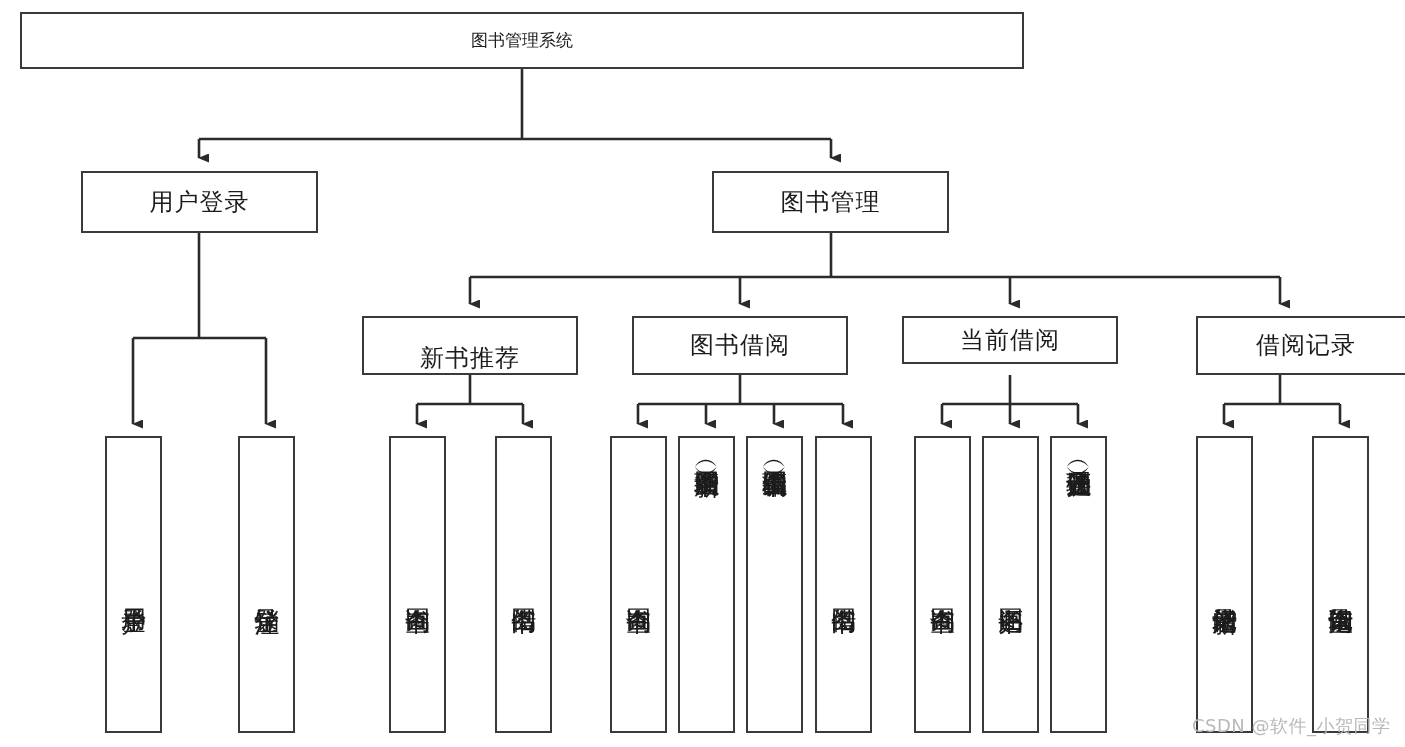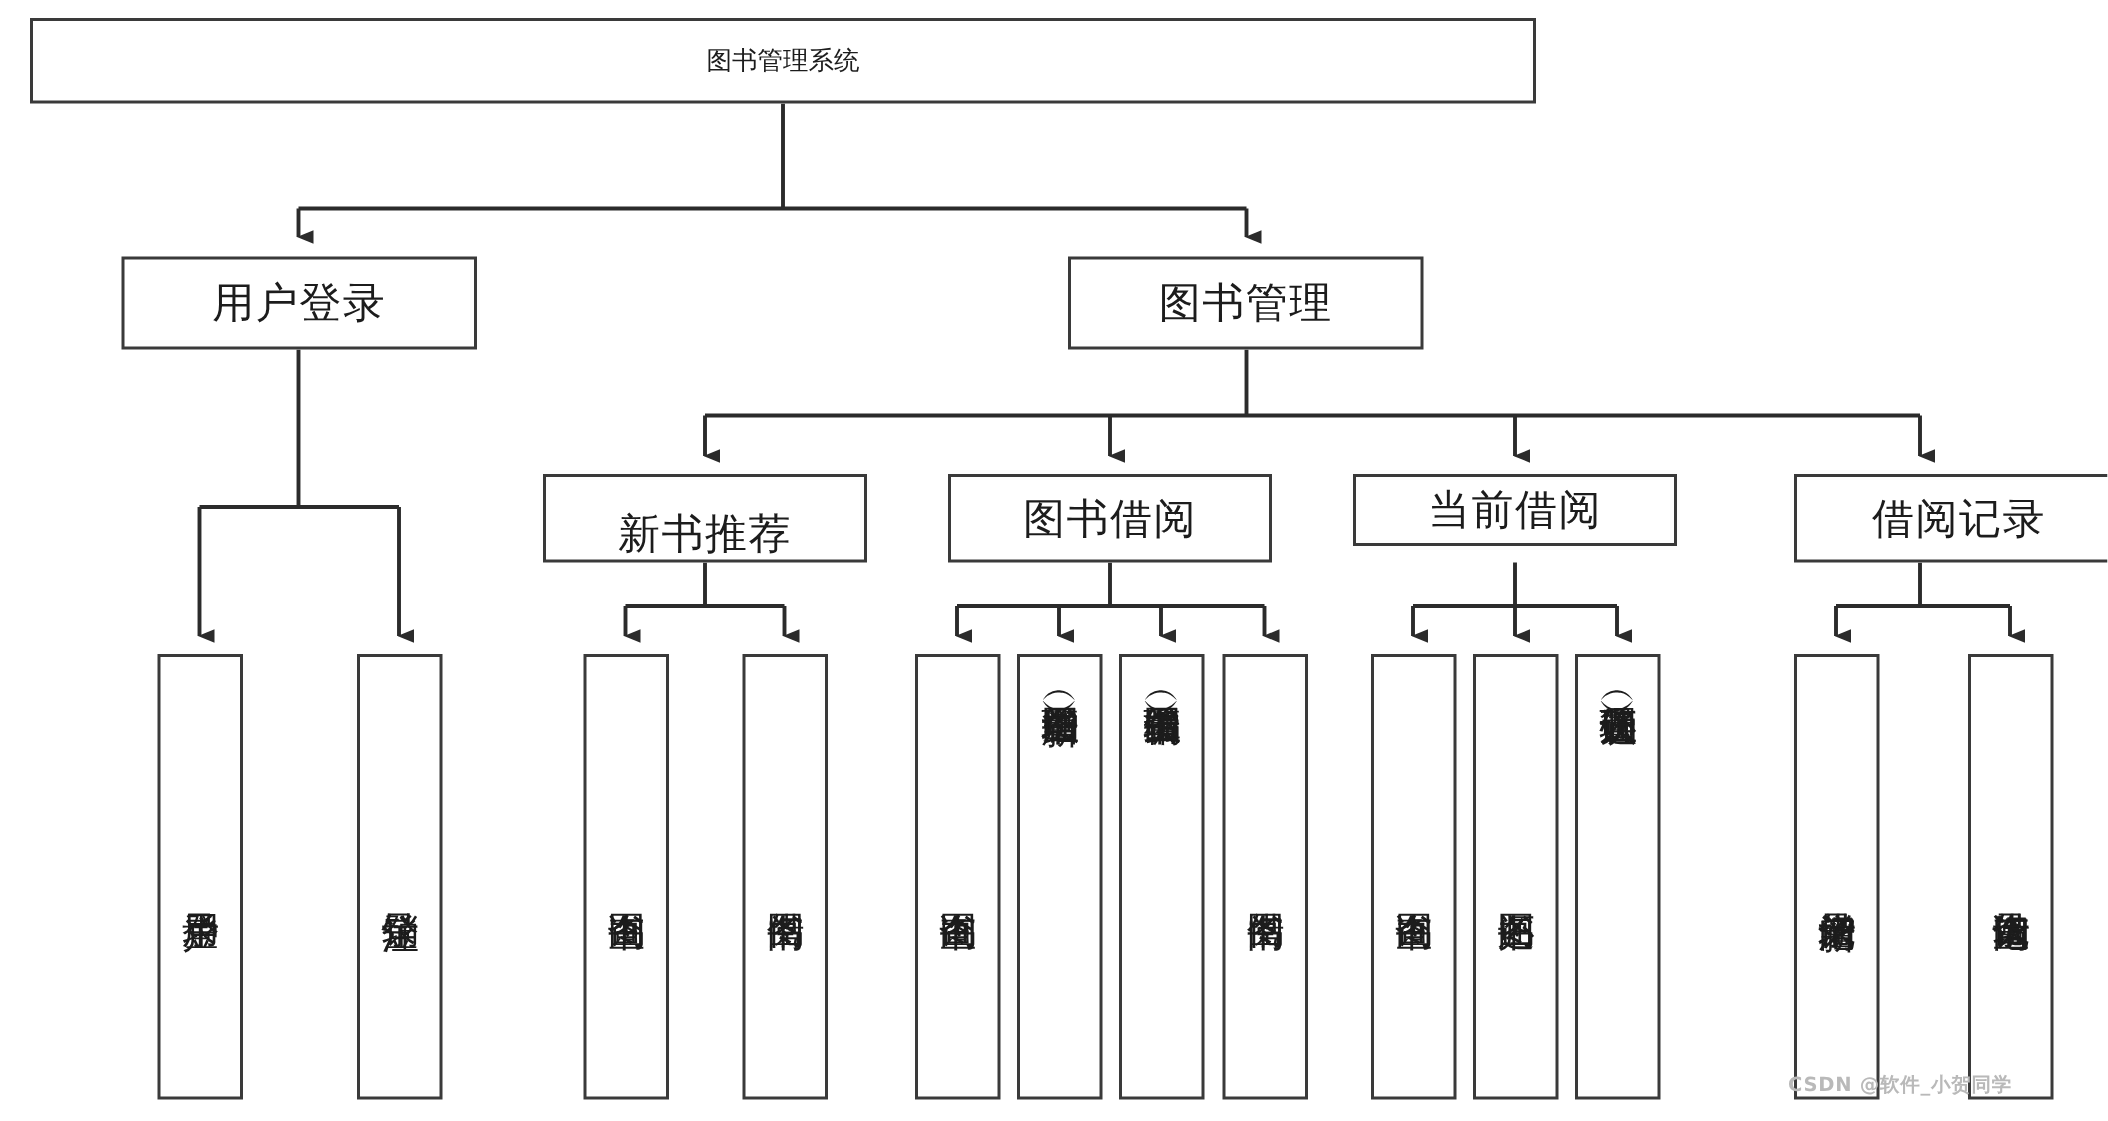--- a/index.html
+++ b/index.html
@@ -22,21 +22,21 @@
     position: absolute;
     box-sizing: border-box;
     border: 2.5px solid #3a3a3a;
     background: #ffffff;
     display: flex;
     align-items: center;
     justify-content: center;
     color: #1c1c1c;
   }
   .node.horiz {
-    font-size: 28px;
+    font-size: 24px;
     line-height: 1.2;
     letter-spacing: 1px;
     white-space: nowrap;
   }
   .node.root {
     font-size: 17px;
   }
   .node.leaf {
     font-size: 25px;
     line-height: 1.18;
@@ -68,25 +68,24 @@
   svg.edges {
     position: absolute;
     left: 0;
     top: 0;
     width: 1405px;
     height: 747px;
     pointer-events: none;
   }
   .watermark {
     position: absolute;
-    font-size: 13px;
+    font-size: 18px;
     color: #b9b9b9;
     white-space: nowrap;
     letter-spacing: 0.5px;
-    font-weight: bold;
   }
 </style>
 </head>
 <body>
 
 <div id="canvas">
 
   <svg class="edges" viewBox="0 0 1405 747" xmlns="http://www.w3.org/2000/svg">
     <defs>
       <marker id="arrowhead" markerWidth="9" markerHeight="11" refX="4.5" refY="10" orient="auto" markerUnits="userSpaceOnUse">

